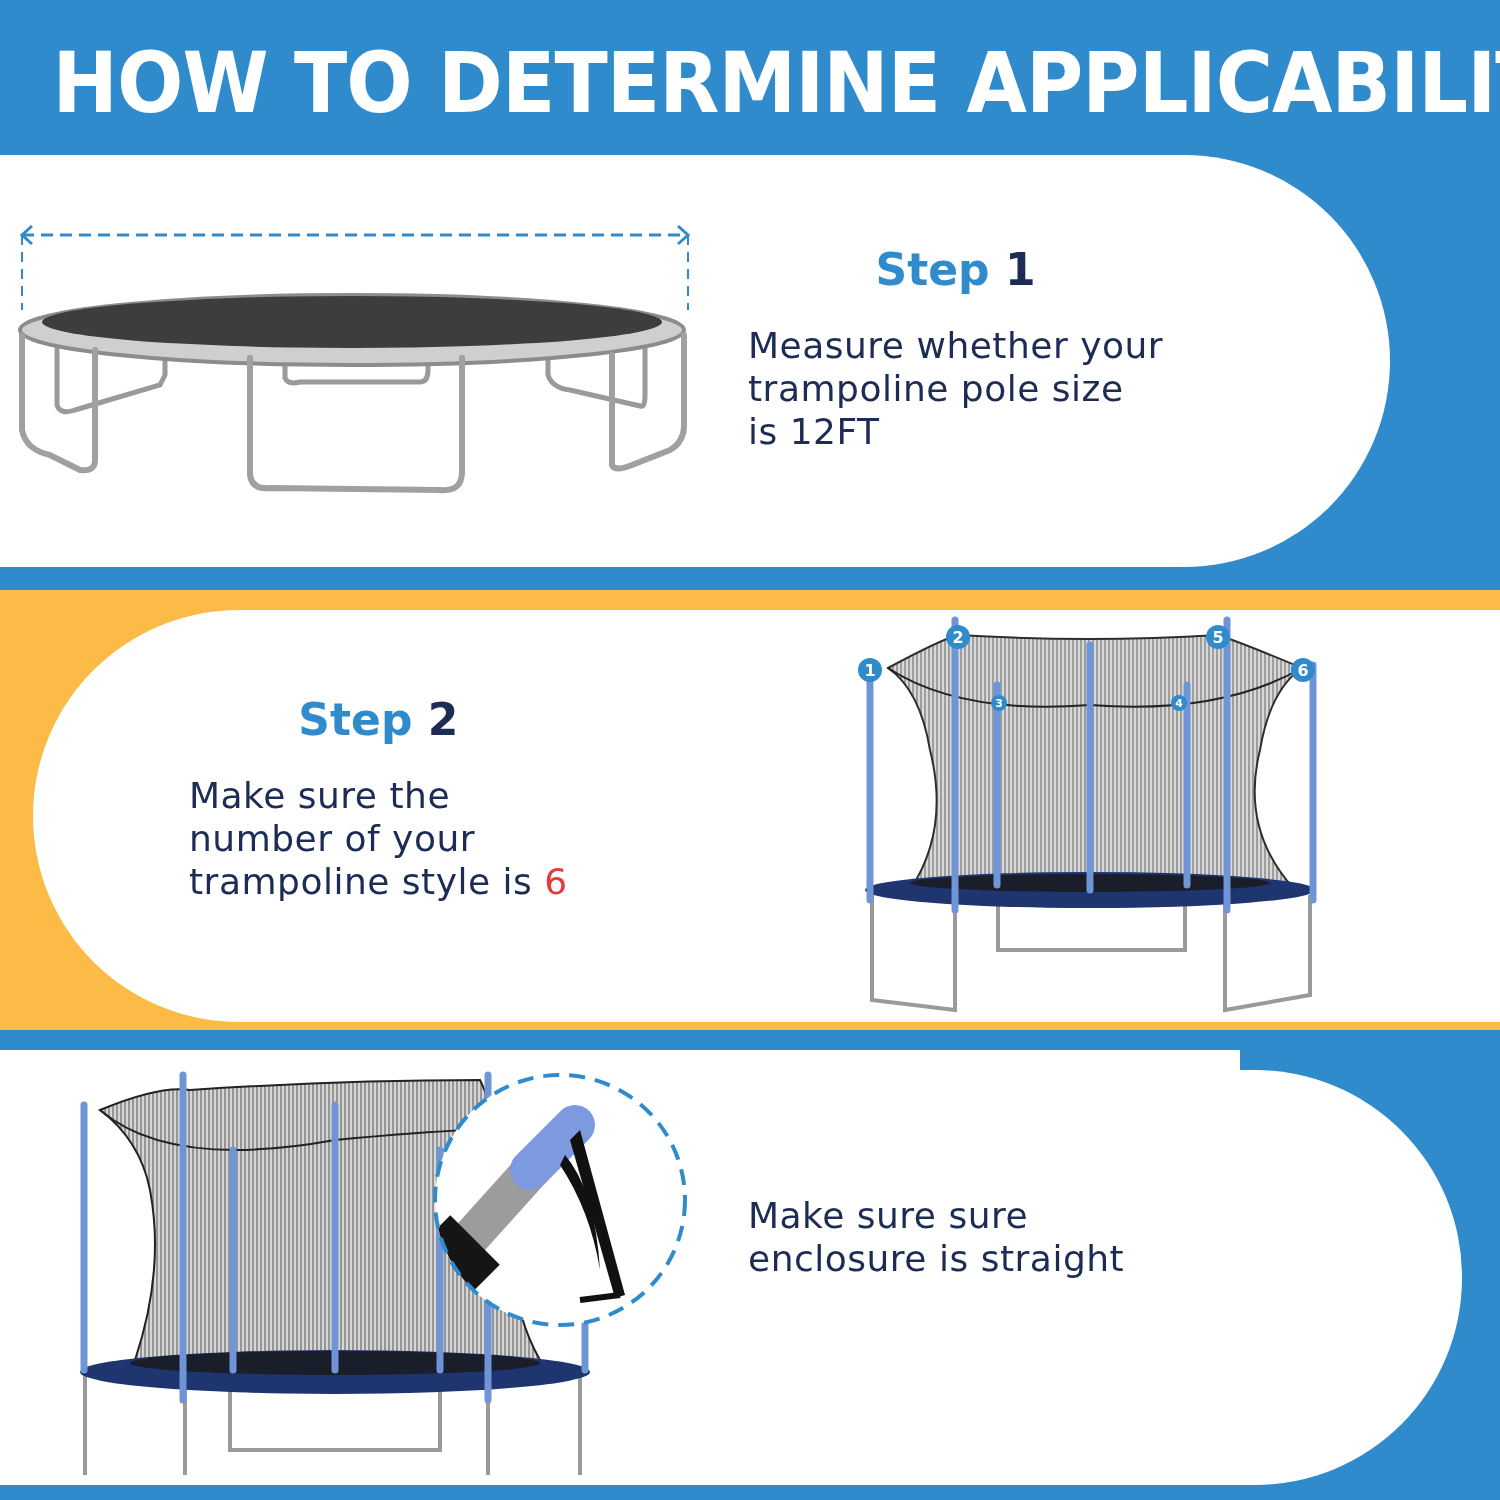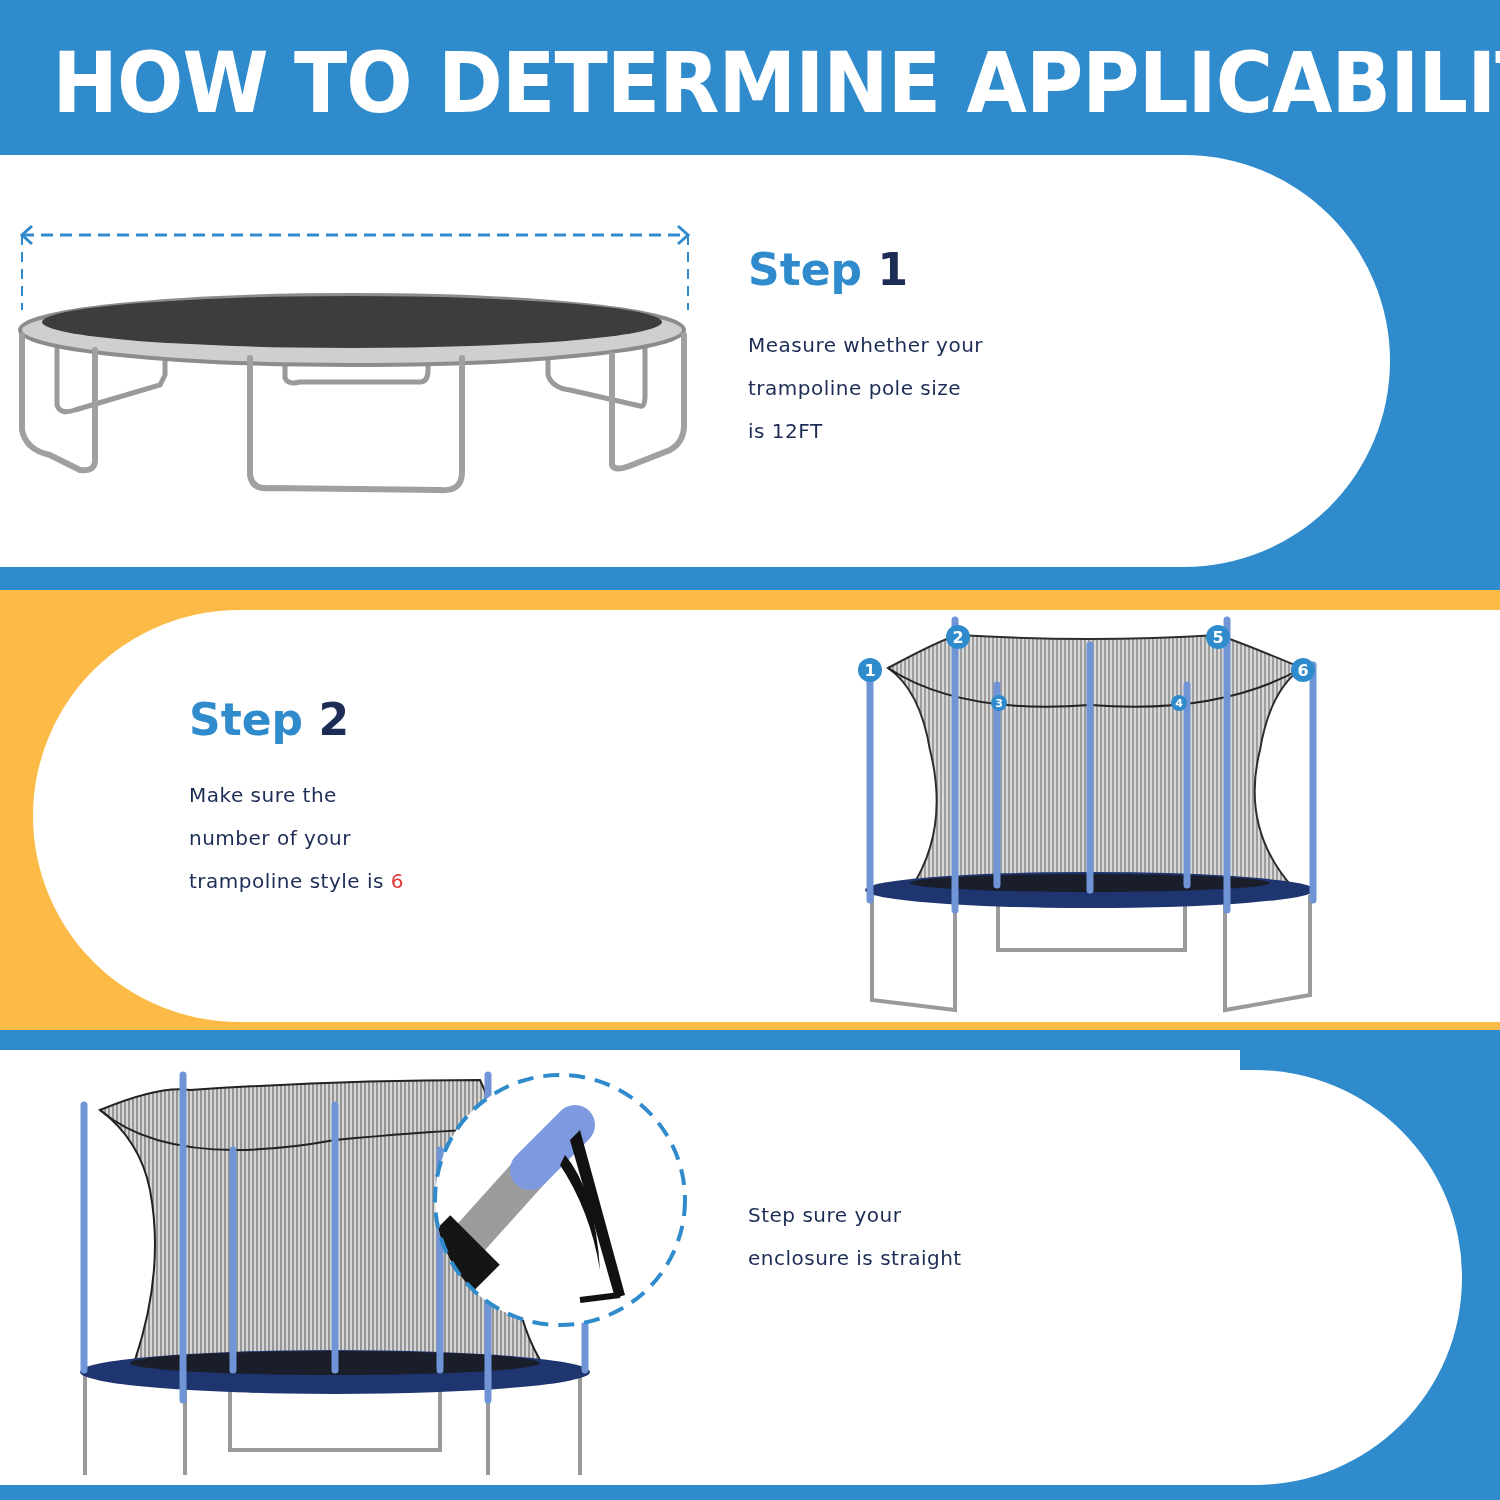--- a/index.html
+++ b/index.html
@@ -27,24 +27,24 @@
   }
 
   .band-blue-2 { position: absolute; left: 0; top: 1030px; width: 1500px; height: 470px; background: #2f8bcc; }
   .pill3 {
     position: absolute; left: 0; top: 1070px; width: 1462px; height: 415px;
     background: #ffffff; border-radius: 0 207px 207px 0;
   }
   .pill3-topfill { position: absolute; left: 0; top: 1050px; width: 1240px; height: 40px; background: #ffffff; }
 
   .step { position: absolute; }
-  .step-title { font-weight: bold; font-size: 44px; line-height: 52px; white-space: nowrap; }
+  .step-title { font-weight: bold; font-size: 44px; line-height: 52px; white-space: nowrap; text-align: center; }
   .step-word { color: #2f8bcc; }
   .step-num { color: #1c2c55; }
-  .step-desc { margin-top: 28px; color: #1c2c55; font-size: 20px; line-height: 43px; white-space: nowrap; letter-spacing: 0.5px; }
+  .step-desc { margin-top: 28px; color: #1c2c55; font-size: 36px; line-height: 43px; white-space: nowrap; letter-spacing: 0.5px; }
   .highlight { color: #e23b3b; }
 
   .s1 { left: 748px; top: 244px; }
   .s2 { left: 189px; top: 694px; }
   .s2 .step-desc { }
   .s3 { left: 748px; top: 1154px; }
   .s3 .step-desc { margin-top: 40px; }
 
   svg { position: absolute; overflow: visible; }
 </style>
@@ -214,16 +214,16 @@
       <path d="M580,60 L625,225 L615,228 L570,70 Z" fill="#111"></path>
       <path d="M565,85 Q595,120 600,200 Q590,140 560,95 Z" fill="#111"></path>
       <line x1="580" y1="230" x2="620" y2="225" stroke="#111" stroke-width="6"></line>
     </g>
     <circle cx="560" cy="130" r="125" fill="none" stroke="#2f8bcc" stroke-width="4" stroke-dasharray="16 10"></circle>
   </g>
 </svg>
 
 <div class="step s3">
   <div class="step-desc">
-    <div>Step sure your</div>
+    <div>Make sure sure</div>
     <div>enclosure is straight</div>
   </div>
 </div>
 
 </body></html>

